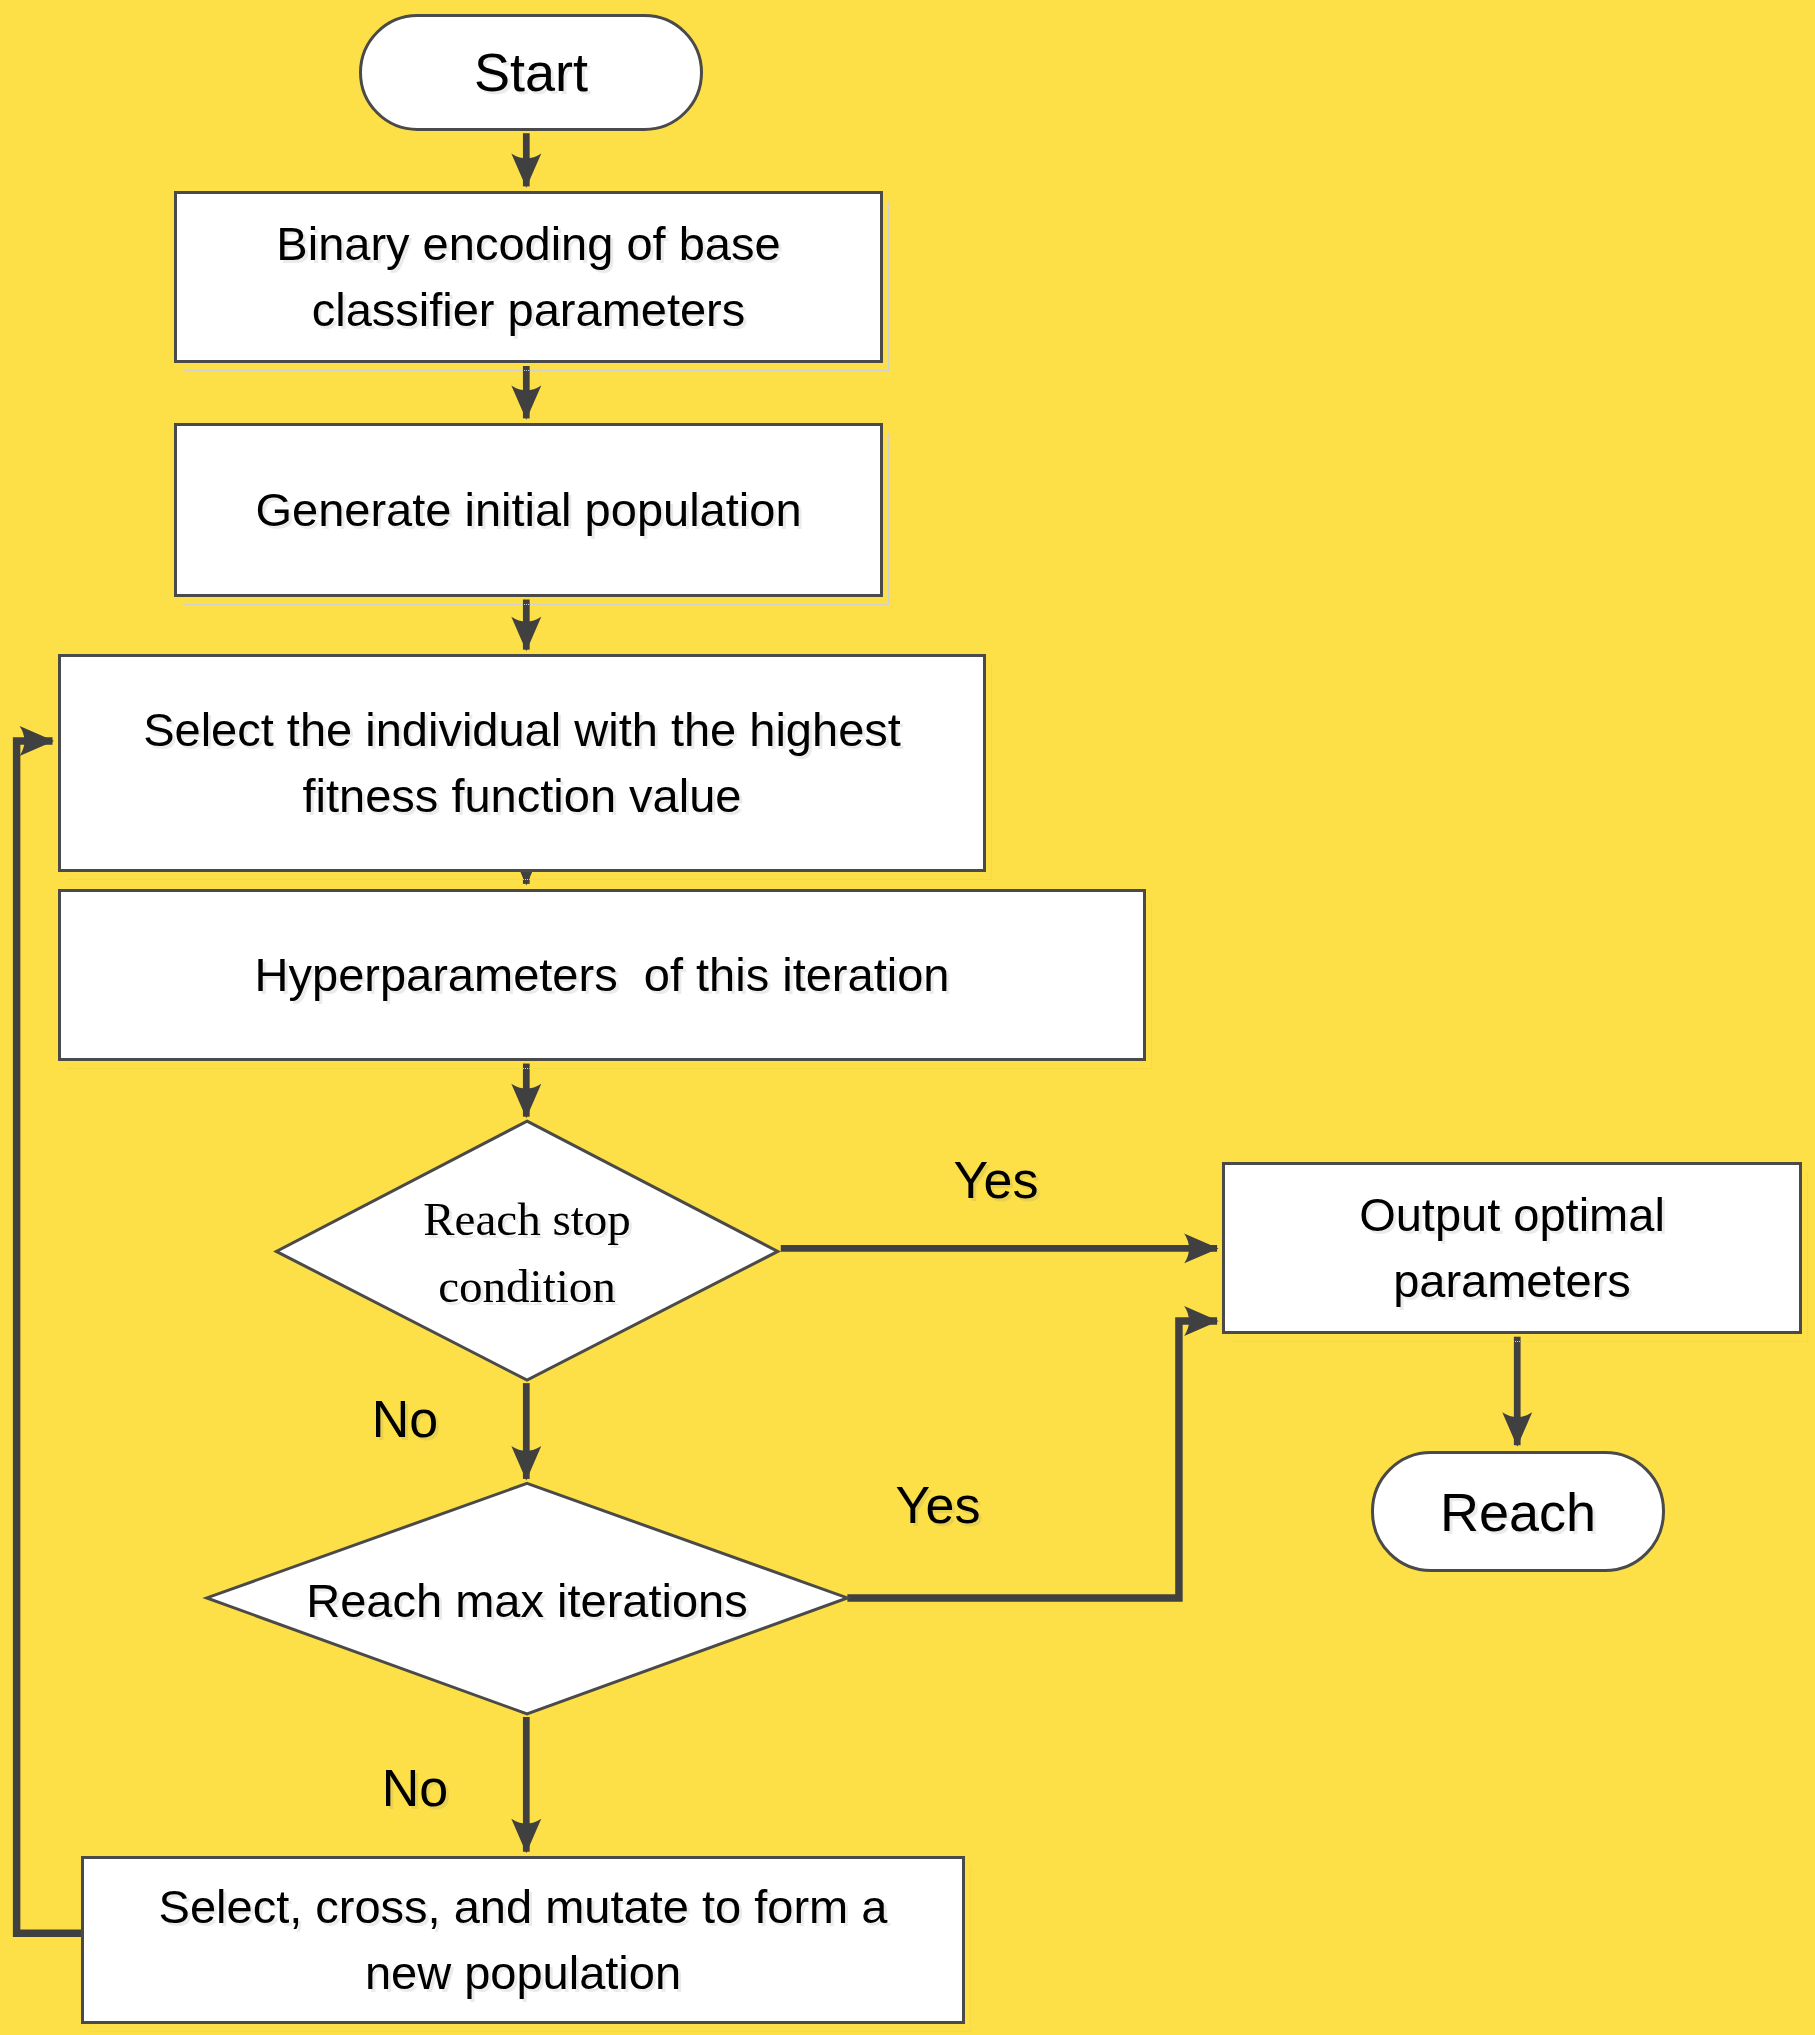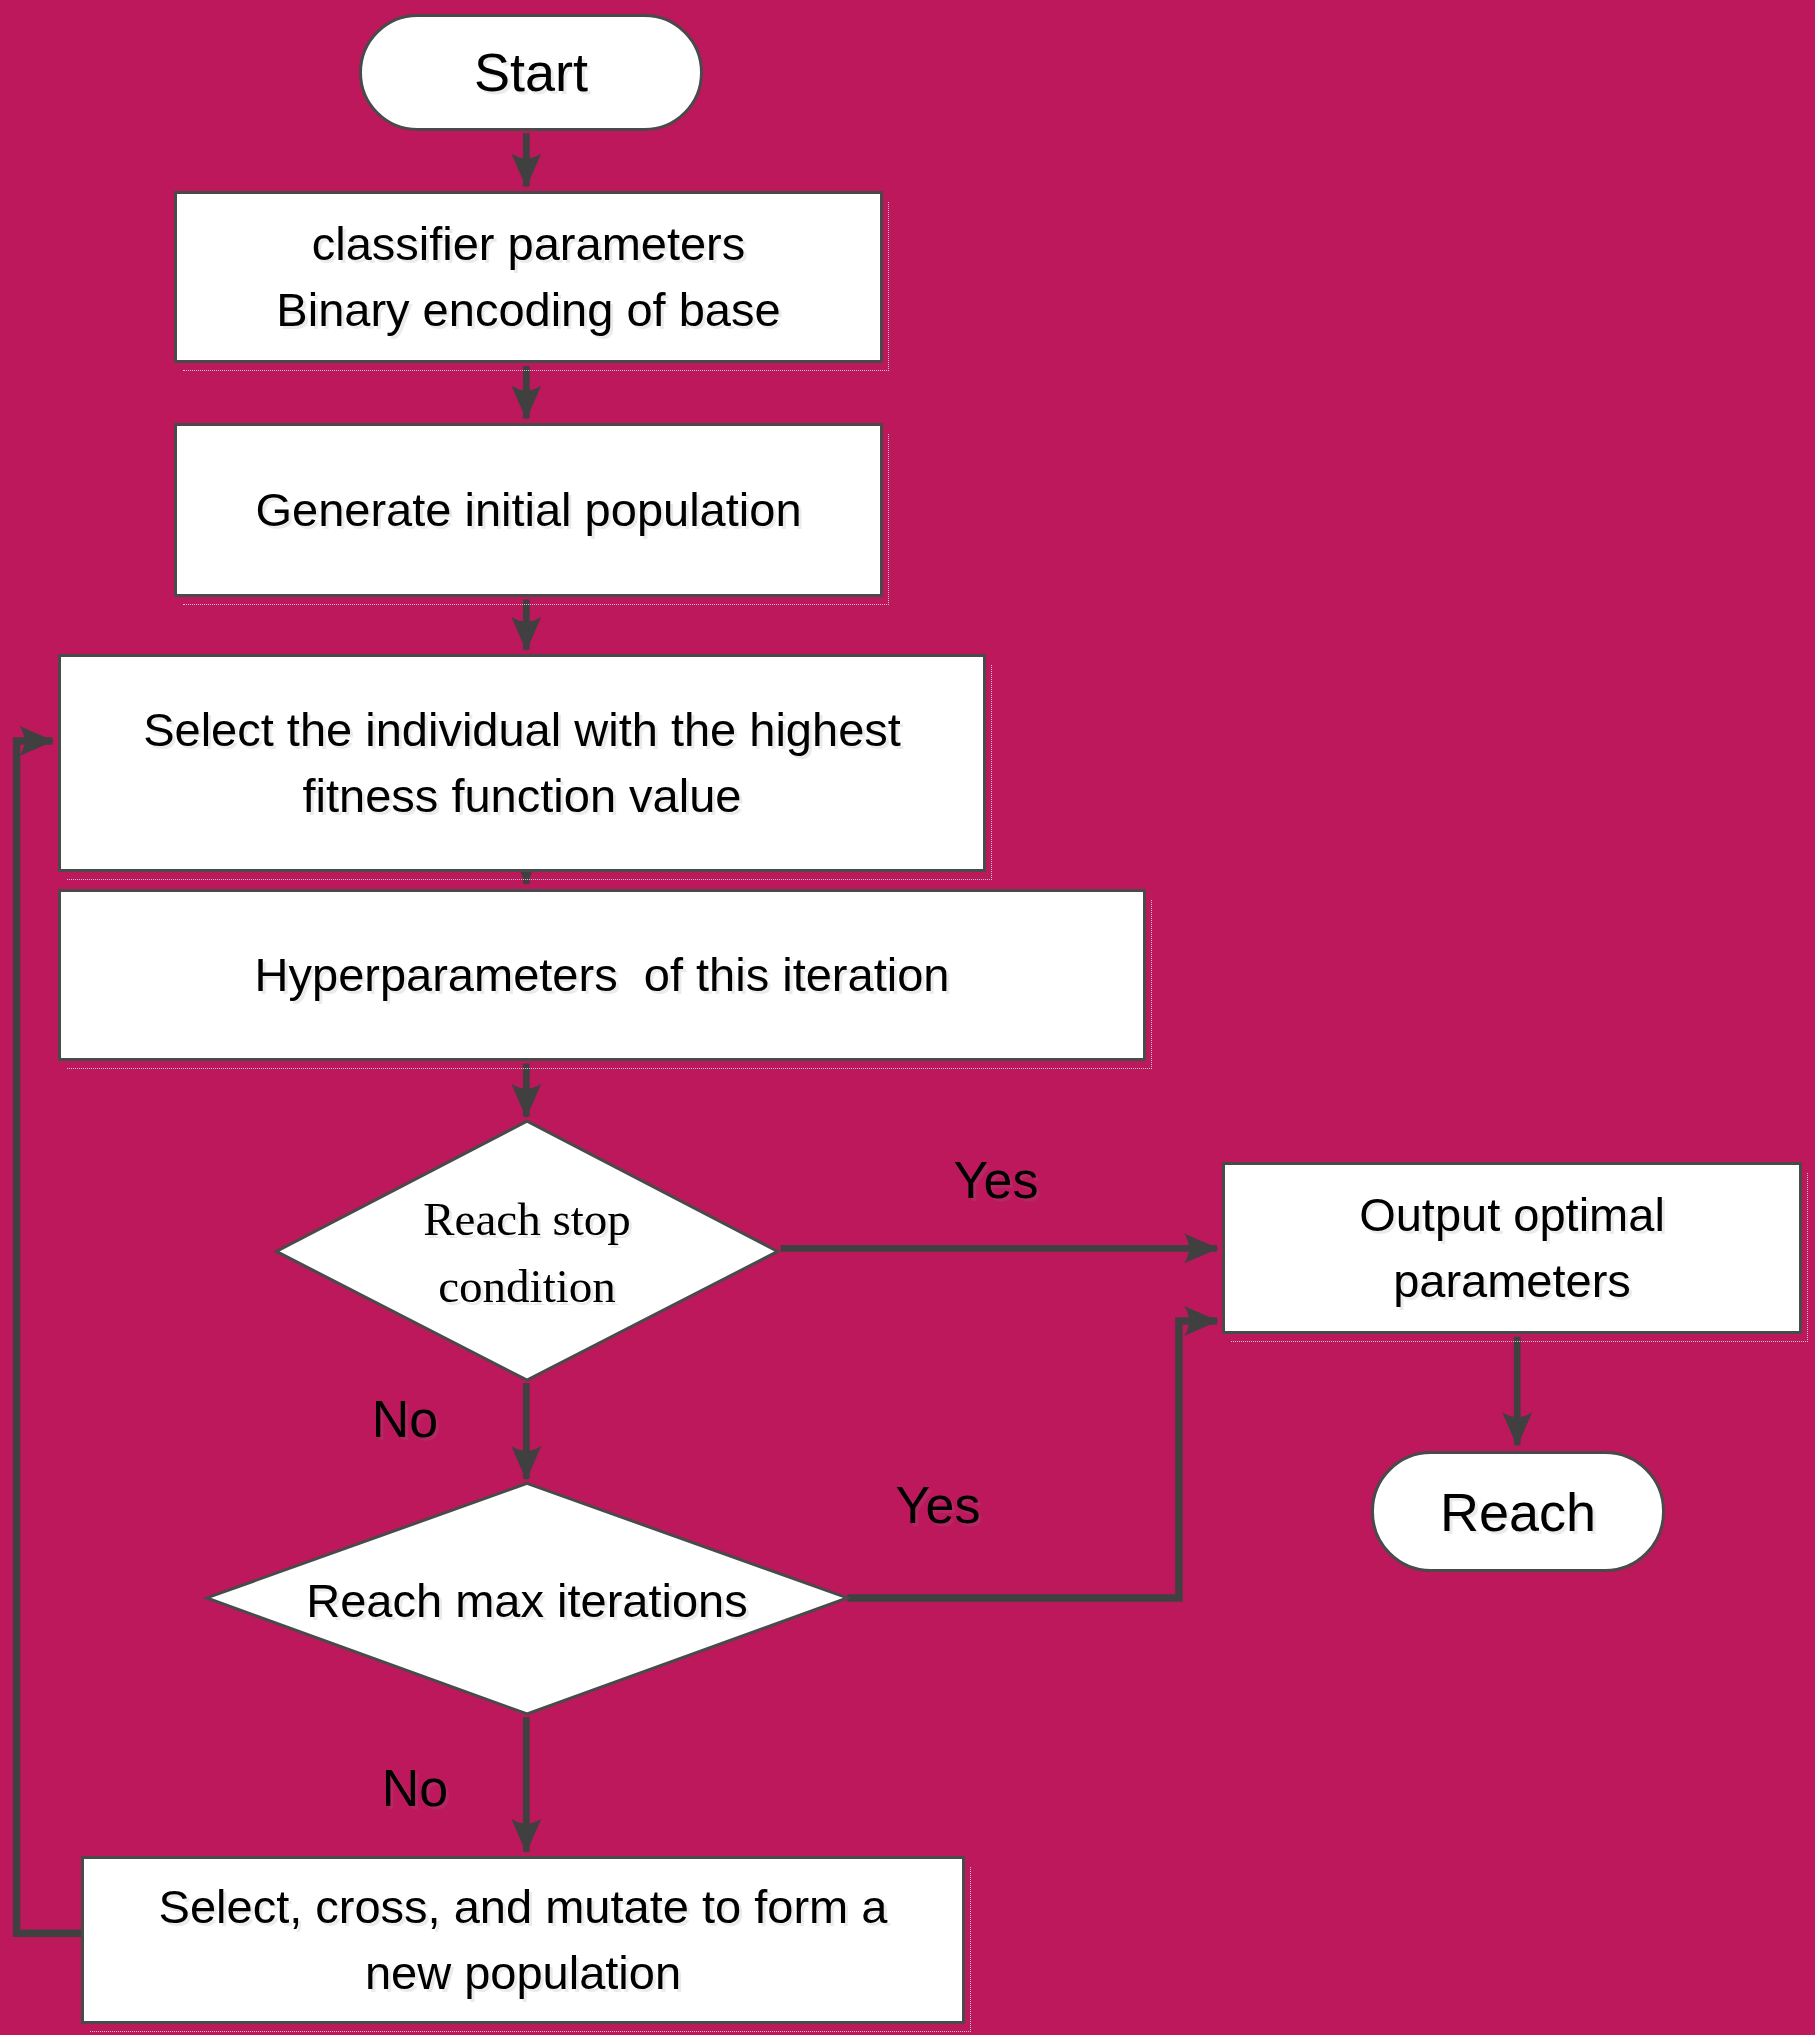--- a/index.html
+++ b/index.html
@@ -1,20 +1,20 @@
 <!DOCTYPE html>
 <html style="font-size:12px"><head>
 <meta charset="utf-8">
 <style>
   html, body { margin: 0; padding: 0; background: #ffffff; }
   #canvas {
     position: relative;
     width: 1816px;
     height: 2035px;
-    background: #be185d;
+    background: #fde047;
     font-family: "Liberation Sans", "DejaVu Sans", sans-serif;
     color: #000;
   }
   #wires { position: absolute; left: 0; top: 0; z-index: 1; }
   .node {
     position: absolute;
     z-index: 2;
     background: #ffffff;
     border: 3px solid #4a4a4a;
     box-sizing: border-box;
@@ -88,22 +88,22 @@
     <polygon points="704,1498 1039,1672 704,1844 369,1672" fill="#ffffff" stroke="#4a4a4a" stroke-width="4"></polygon>
     <polygon points="704,1982 1132,2135 704,2290 276,2135" fill="#ffffff" stroke="#4a4a4a" stroke-width="4"></polygon>
   </svg>
 
   <div class="node stadium" style="left:359px; top:13.5px; width:344px; height:117px;">
     <div class="label">Start</div>
   </div>
 
   <div class="node" style="left:174px; top:191px; width:709px; height:172px;">
     <div class="label">
+      <span>Binary encoding of base</span>
       <span>classifier parameters</span>
-      <span>Binary encoding of base</span>
     </div>
   </div>
 
   <div class="node" style="left:174px; top:423px; width:709px; height:174px;">
     <div class="label">
       <span>Generate initial population</span>
     </div>
   </div>
 
   <div class="node" style="left:58px; top:654px; width:928px; height:218px;">

